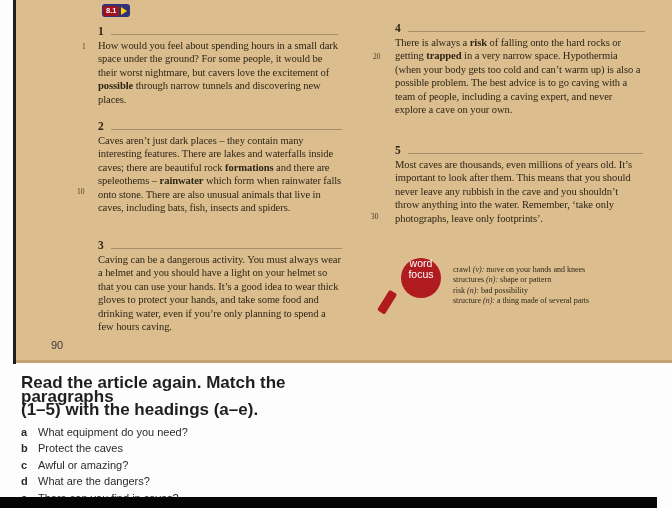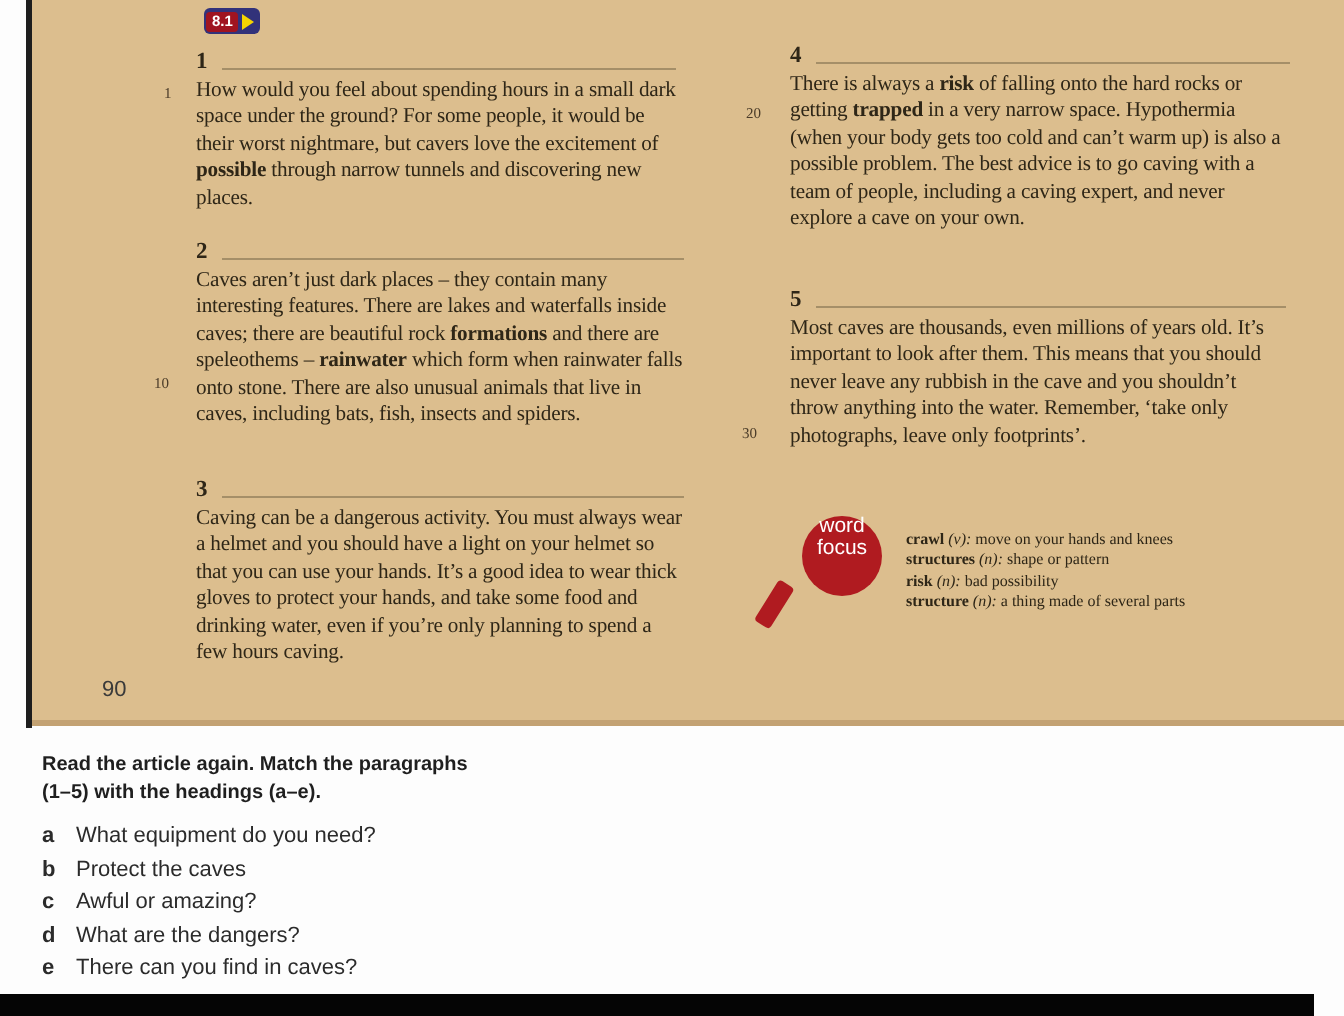--- a/index.html
+++ b/index.html
@@ -54,29 +54,29 @@
   .word-focus{position:absolute;left:368px;top:256px;width:292px;height:86px;}
   .wf-circle{position:absolute;left:17px;top:2px;width:40px;height:40px;border-radius:50%;
     background:var(--accent-red);color:#fff;display:flex;flex-direction:column;
     align-items:center;justify-content:flex-start;font-family:"Liberation Sans",sans-serif;
     font-size:10.5px;line-height:10.5px;}
   .wf-handle{position:absolute;left:5px;top:36px;width:9px;height:24px;
     background:var(--accent-red);border-radius:2px;transform:rotate(32deg);
     transform-origin:top center;}
   .wf-defs{position:absolute;left:69px;top:9px;width:218px;
     font-family:"Liberation Serif",serif;font-size:8px;line-height:10.4px;color:var(--ink);}
-  .wf-entry b{font-weight:bold;text-align:center;}
+  .wf-entry b{font-weight:normal;text-align:center;}
   .wf-entry i{font-style:italic;}
 
   .page-num{position:absolute;left:35px;top:339px;font-size:11px;color:#3a3a3a;
     font-family:"Liberation Sans",sans-serif;}
 
   
   .exercise{position:absolute;left:21px;top:376px;width:345px;color:var(--ex-ink);}
-  .instruction{font-weight:bold;font-size:10px;line-height:13.5px;}
+  .instruction{font-weight:bold;font-size:17px;line-height:13.5px;}
   .ex-items{margin-top:9px;}
   .ex-item{display:flex;gap:9px;font-size:11px;line-height:13px;margin-bottom:3.6px;color:#2b2b2b;}
   .ex-letter{font-weight:bold;width:8px;flex:0 0 8px;}
 
   .bottom-bar{position:absolute;left:0;top:497px;width:657px;height:11px;background:#050505;}
 </style>
 </head>
 <body>
 
 <div class="screen">

